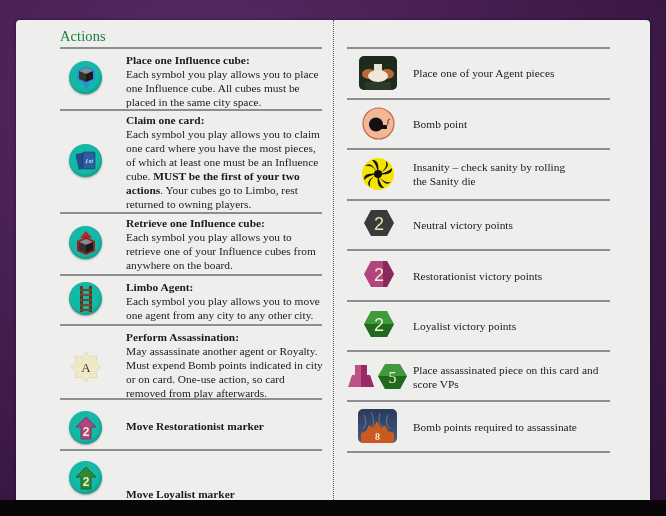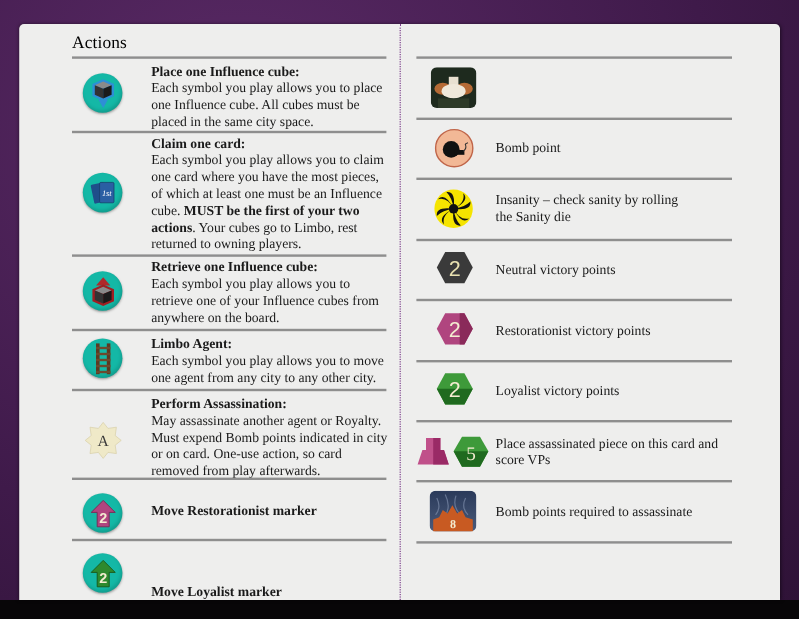--- a/index.html
+++ b/index.html
@@ -20,21 +20,21 @@
     position: absolute; left: 16px; top: 20px; width: 634px; height: 480px;
     background: #eeeeed;
     border-radius: 4px 4px 0 0;
     box-shadow: 0 0 3px rgba(0,0,0,0.5);
   }
   .col-divider {
     position: absolute; left: 317px; top: 0; height: 480px;
     border-left: 1px dotted #7a3d8a;
   }
   .section-title {
-    position: absolute; font-size: 14.5px; color: #000000;
+    position: absolute; font-size: 14.5px; color: #15803d;
     font-family: "Liberation Serif", serif; letter-spacing: 0.1px;
   }
   .hline {
     position: absolute; height: 2px; background: #8e8e8e;
   }
   .icon-wrap { position: absolute; }
   .disc {
     width: 33px; height: 33px; border-radius: 50%;
     background: #14b8a6;
     box-shadow: inset -1px -2px 3px rgba(0,0,0,0.15), 0 1px 2px rgba(0,0,0,0.35);
@@ -170,20 +170,21 @@
   <div class="icon-wrap" style="left:343px; top:36px;">
     <svg width="38" height="34" viewBox="0 0 38 34">
       <rect x="0" y="0" width="38" height="34" rx="5" fill="#1e2a1e"></rect>
       <ellipse cx="10" cy="18" rx="7" ry="5" fill="#b56a35"></ellipse>
       <ellipse cx="28" cy="18" rx="7" ry="5" fill="#b56a35"></ellipse>
       <rect x="15" y="8" width="8" height="8" fill="#e8e0d0"></rect>
       <ellipse cx="19" cy="20" rx="10" ry="6" fill="#efe8da"></ellipse>
       <rect x="6" y="26" width="26" height="8" fill="#2e3a28"></rect>
     </svg>
   </div>
+  <div class="row-text" style="left:397px; top:46px; width:230px;">Place one of your Agent pieces</div>
   <div class="hline" style="left:331px; top:78px; width:263px;"></div>
 
   <div class="icon-wrap" style="left:346px; top:87px;">
     <svg width="33" height="33" viewBox="0 0 33 33">
       <circle cx="16.5" cy="16.5" r="15.5" fill="#f2b896" stroke="#c0664a" stroke-width="1.2"></circle>
       <circle cx="14" cy="17.5" r="7" fill="#111"></circle>
       <rect x="17" y="18" width="8" height="4" fill="#111"></rect>
       <path d="M24,19 q3,-2 2,-5 q-1,-1 2,-2" stroke="#333" stroke-width="0.9" fill="none"></path>
     </svg>
   </div>

